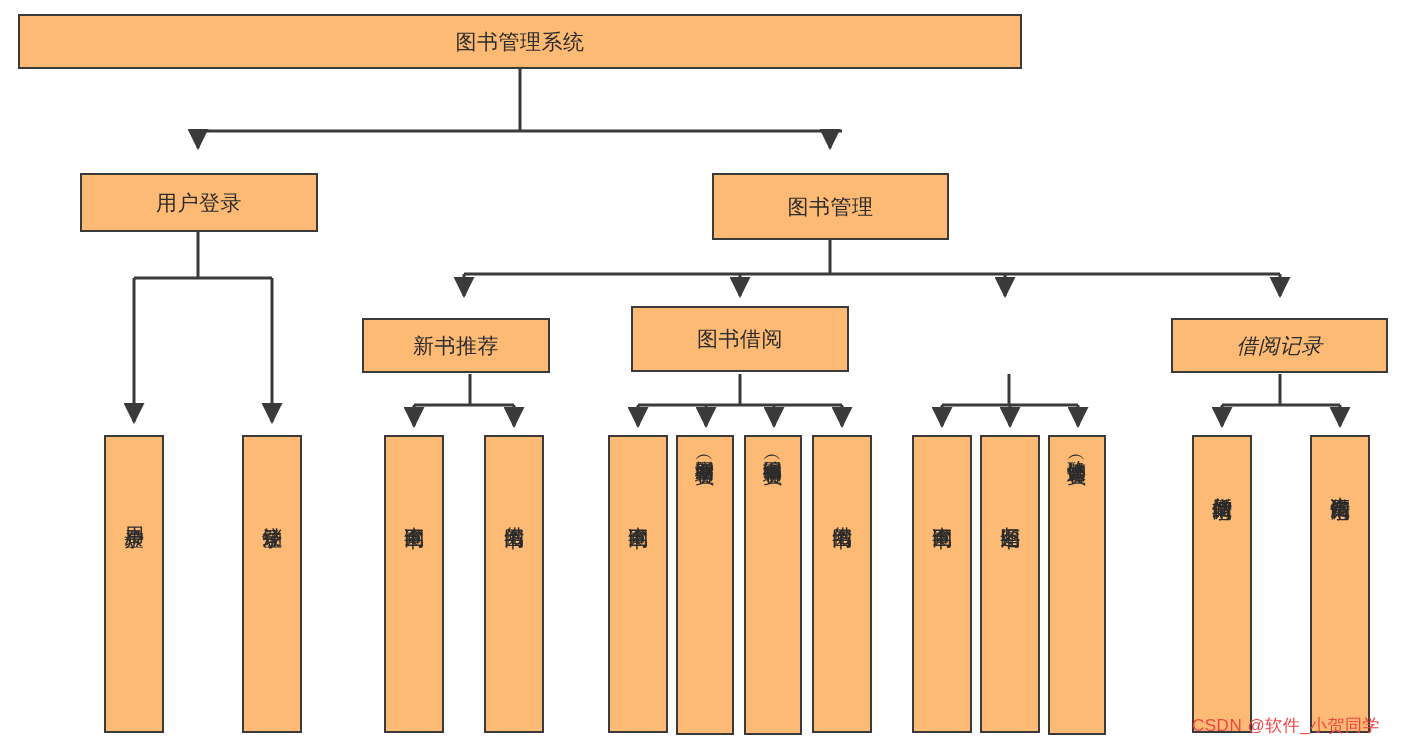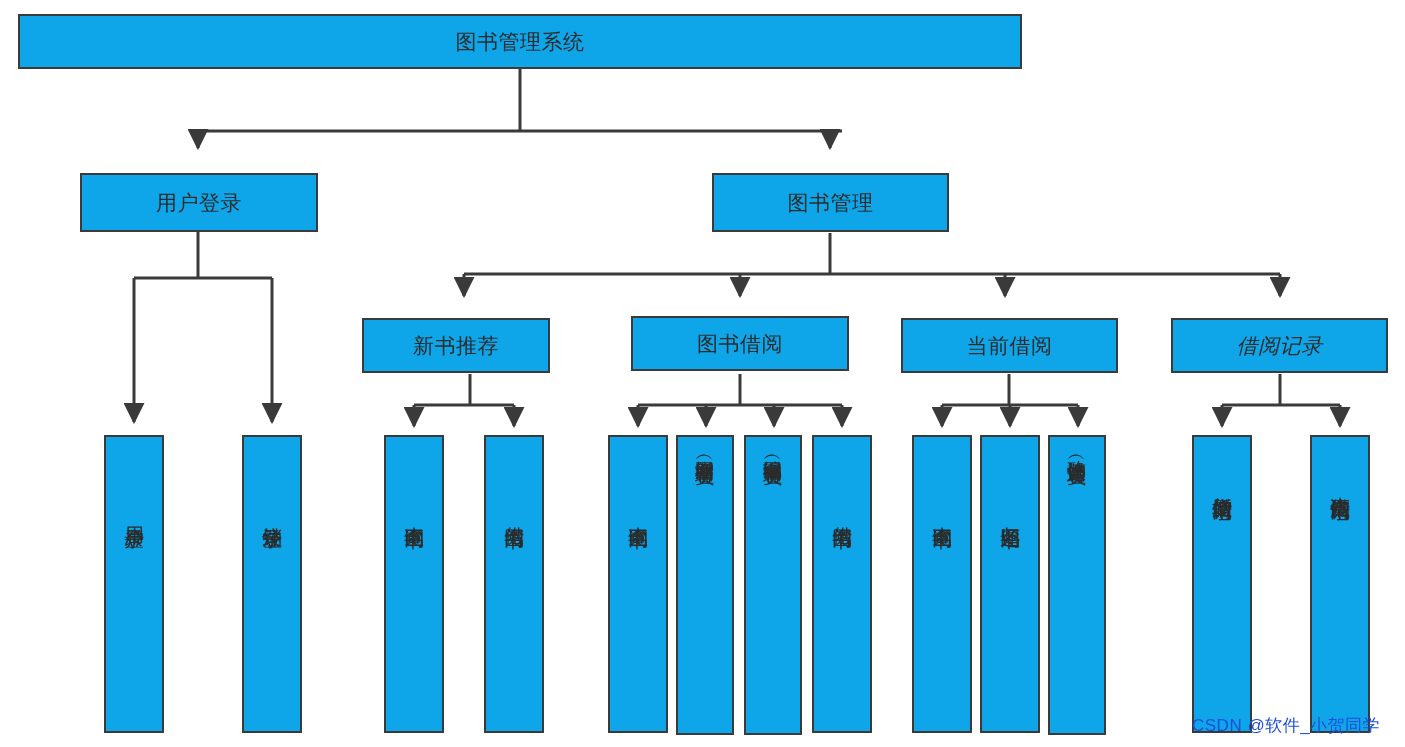--- a/index.html
+++ b/index.html
@@ -20,21 +20,21 @@
   #edges {
     position: absolute;
     left: 0;
     top: 0;
     width: 1405px;
     height: 747px;
   }
   .node {
     position: absolute;
     box-sizing: border-box;
-    background: #0ea5e9;
+    background: #fdba74;
     border: 2px solid #3a3a3a;
     display: flex;
     align-items: center;
     justify-content: center;
     color: #2b2b2b;
   }
   .node.horizontal .node-label {
     writing-mode: horizontal-tb;
     font-size: 21px;
     line-height: 1.1;
@@ -60,21 +60,21 @@
   .node.vertical.midshort .node-label {
     margin-top: 38px;
   }
   .node.vertical.tall .node-label {
     margin-top: 2px;
     font-size: 19px;
     line-height: 1.22;
   }
   .watermark {
     position: absolute;
-    color: #1d4ed8;
+    color: #ef4444;
     font-size: 17px;
     letter-spacing: 0.5px;
     white-space: nowrap;
     pointer-events: none;
   }
 </style>
 </head>
 <body>
 
 <div id="canvas">
@@ -129,32 +129,29 @@
     </g>
   </svg>
 
   <div class="node horizontal" style="left:18px; top:14px; width:1004px; height:55px;">
     <span class="node-label">图书管理系统</span>
   </div>
 
   <div class="node horizontal" style="left:80px; top:173px; width:238px; height:59px;">
     <span class="node-label">用户登录</span>
   </div>
-  <div class="node horizontal" style="left:712px; top:173px; width:237px; height:59px;">
+  <div class="node horizontal" style="left:712px; top:173px; width:237px; height:67px;">
     <span class="node-label">图书管理</span>
   </div>
 
   <div class="node horizontal" style="left:362px; top:318px; width:188px; height:55px;">
     <span class="node-label">新书推荐</span>
   </div>
-  <div class="node horizontal" style="left:631px; top:316px; width:218px; height:55px;">
+  <div class="node horizontal" style="left:631px; top:306px; width:218px; height:66px;">
     <span class="node-label">图书借阅</span>
-  </div>
-  <div class="node horizontal" style="left:901px; top:318px; width:217px; height:55px;">
-    <span class="node-label">当前借阅</span>
   </div>
   <div class="node horizontal" style="left:1171px; top:318px; width:217px; height:55px;font-style:italic;">
     <span class="node-label">借阅记录</span>
   </div>
 
   <div class="node vertical mid" style="left:104px; top:435px; width:60px; height:298px;">
     <span class="node-label">用户登录</span>
   </div>
   <div class="node vertical mid" style="left:242px; top:435px; width:60px; height:298px;">
     <span class="node-label">注销登录</span>

